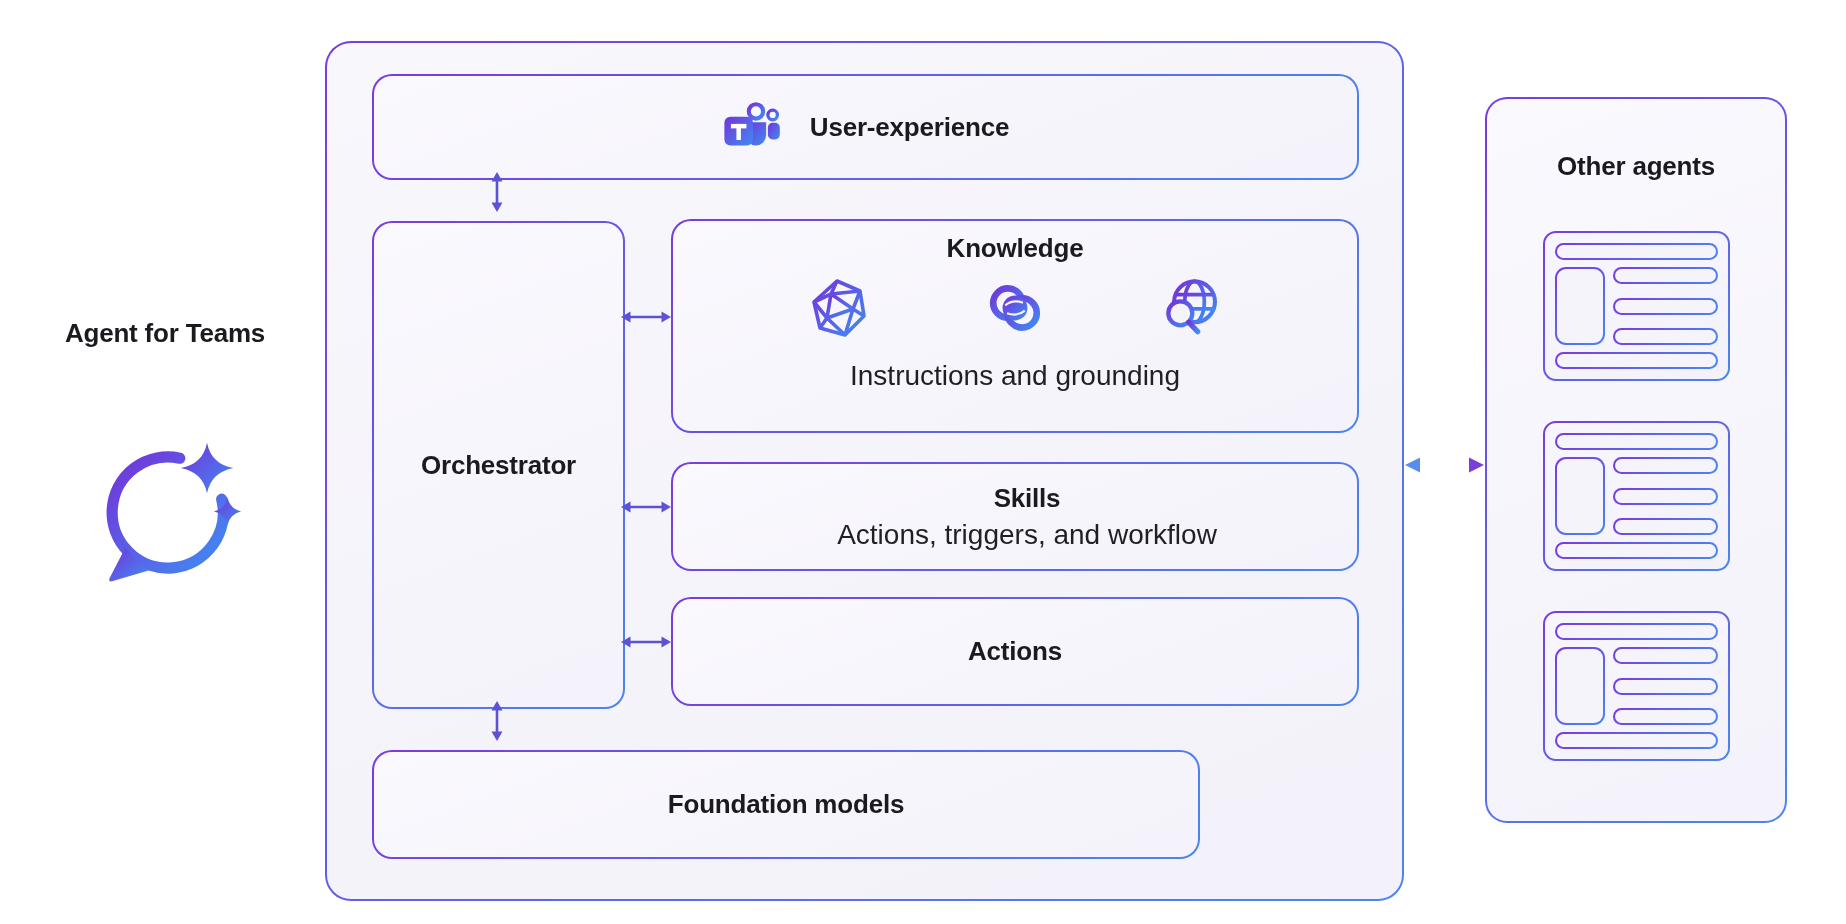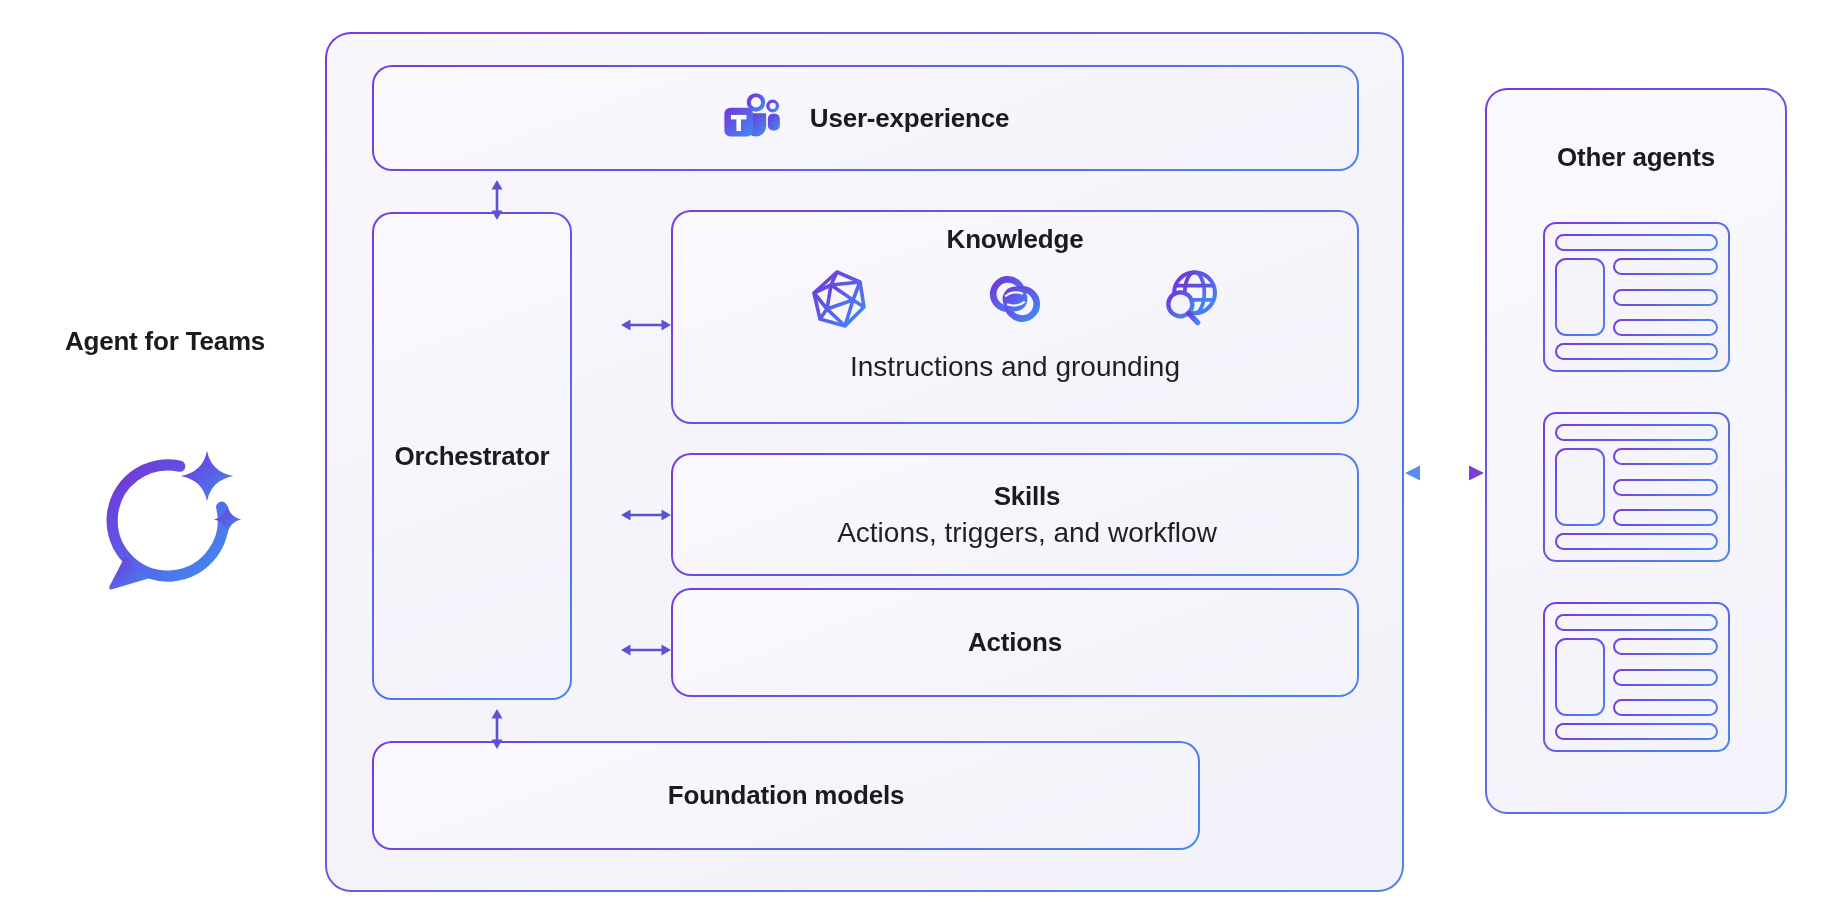--- a/index.html
+++ b/index.html
@@ -1,28 +1,29 @@
 <!DOCTYPE html>
 <html><head>
 <meta charset="utf-8">
 <style>
   * { margin:0; padding:0; box-sizing:border-box; }
   html,body { background:#ffffff; }
   body { font-family:"Liberation Sans", sans-serif; color:#1b1b20; }
   .canvas {
     position:relative; width:1846px; height:924px; background:#ffffff; overflow:hidden;
   }
-  .abs { position:absolute;margin-top:8px; }
+  .abs { position:absolute; }
   
   .gbox {
     position:absolute;
     border:2.5px solid transparent;
     background:
       linear-gradient(160deg,#faf9fe 0%,#f4f2fa 100%) padding-box,
       linear-gradient(135deg,#7a3bdd 0%,#4a86f0 100%) border-box;
+    margin-top: 9px;
   }
   .main-container { border-radius:26px;
     background:
       linear-gradient(160deg,#f8f7fc 0%,#f3f1f9 100%) padding-box,
       linear-gradient(135deg,#7a3bdd 0%,#4a86f0 100%) border-box;
   }
   .r20 { border-radius:20px; }
   .r22 { border-radius:22px; }
   .title { font-size:26px; font-weight:700; letter-spacing:-0.2px; color:#1a1a1f; }
   .subtitle { font-size:28px; font-weight:400; color:#1f1f24; }
@@ -97,21 +98,21 @@
         <rect x="77" y="36" width="20" height="28" rx="8" fill="url(#pb)"></rect>
         <path d="M40,35 h34 v22 a17,17 0 0 1 -34,0 z" fill="url(#pb)"></path>
         <rect x="4" y="26" width="48" height="48" rx="10" fill="url(#pb)"></rect>
         <rect x="15" y="38" width="26" height="7.5" fill="#ffffff"></rect>
         <rect x="24.2" y="38" width="7.6" height="27" fill="#ffffff"></rect>
       </svg>
     </span>
     <span class="title">User-experience</span>
   </div>
 
-  <div class="gbox r20 center-flex" style="left:372px; top:212px; width:200px; height:488px;">
+  <div class="gbox r20 center-flex" style="left:372px; top:212px; width:253px; height:488px;">
     <span class="title">Orchestrator</span>
   </div>
 
   <div class="gbox r20 knowledge-box" style="left:671px; top:210px; width:688px; height:214px;">
     <span class="title">Knowledge</span>
     <div class="icon-row">
       <span>
         <svg viewBox="0 0 64 64" width="64" height="64" fill="none" stroke="url(#pb)" stroke-width="3.6" stroke-linejoin="round">
           <path d="M30,5 L53,15 L57,40 L38,59 L13,52 L7,26 Z"></path>
           <path d="M24,18 L46,33 L20,42 Z"></path>
@@ -132,21 +133,21 @@
           <ellipse cx="40" cy="29" rx="11" ry="23" fill="none" stroke="url(#pb)" stroke-width="4.2"></ellipse>
           <path d="M19,21 H61 M17.5,37 H62.5" fill="none" stroke="url(#pb)" stroke-width="4.2"></path>
           <circle cx="24" cy="42" r="13.5" fill="#f5f3fb" stroke="url(#pb)" stroke-width="4.8"></circle>
           <path d="M33.5,52 L43.5,62.5" stroke="url(#pb)" stroke-width="6" stroke-linecap="round"></path>
         </svg>
       </span>
     </div>
     <span class="subtitle k-caption">Instructions and grounding</span>
   </div>
 
-  <div class="gbox r20 stack-box" style="left:671px; top:453px; width:688px; height:123px;padding-left:24px;">
+  <div class="gbox r20 stack-box" style="left:671px; top:453px; width:688px; height:109px;padding-left:24px;">
     <span class="title">Skills</span>
     <span class="subtitle">Actions, triggers, and workflow</span>
   </div>
 
   <div class="gbox r20 stack-box" style="left:671px; top:588px; width:688px; height:109px;">
     <span class="title">Actions</span>
   </div>
 
   <div class="gbox r20 center-flex" style="left:372px; top:741px; width:828px; height:109px;">
     <span class="title">Foundation models</span>

